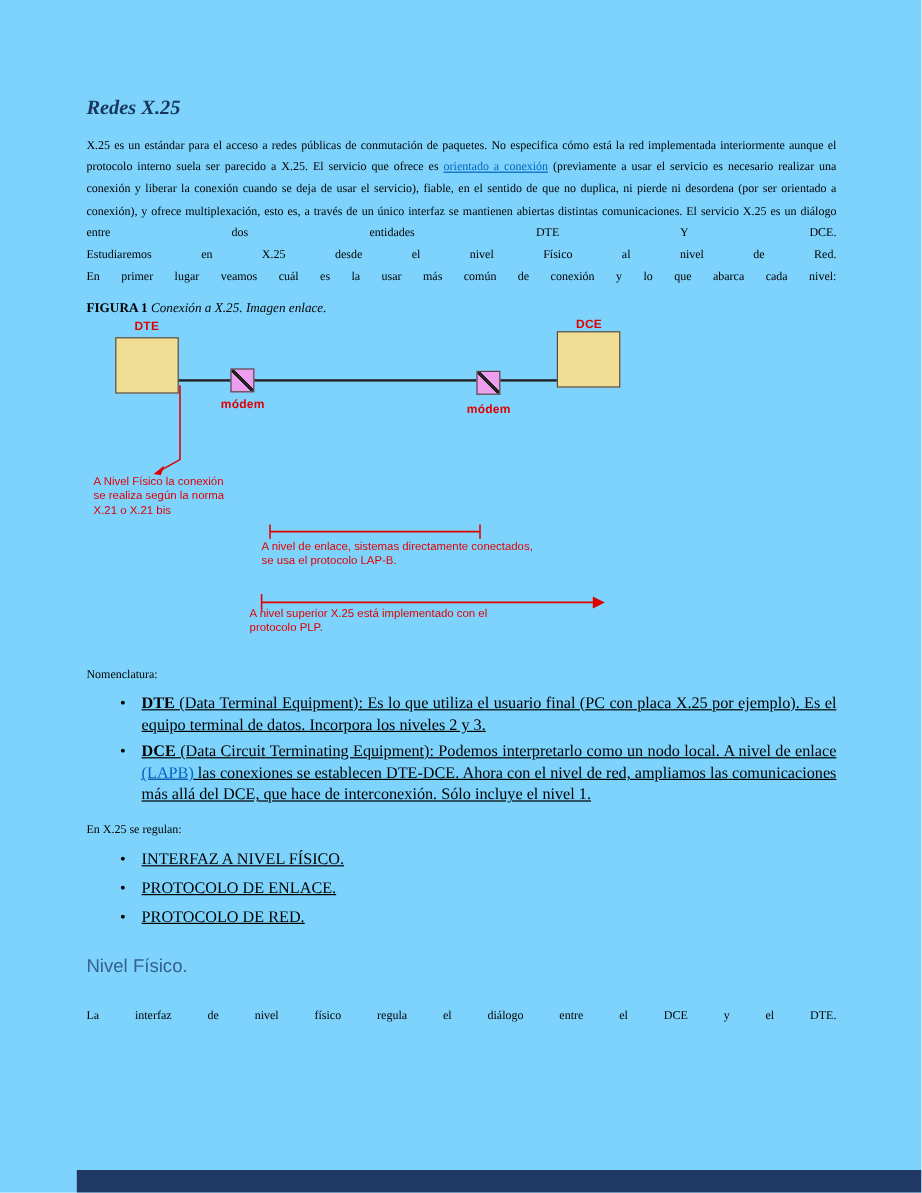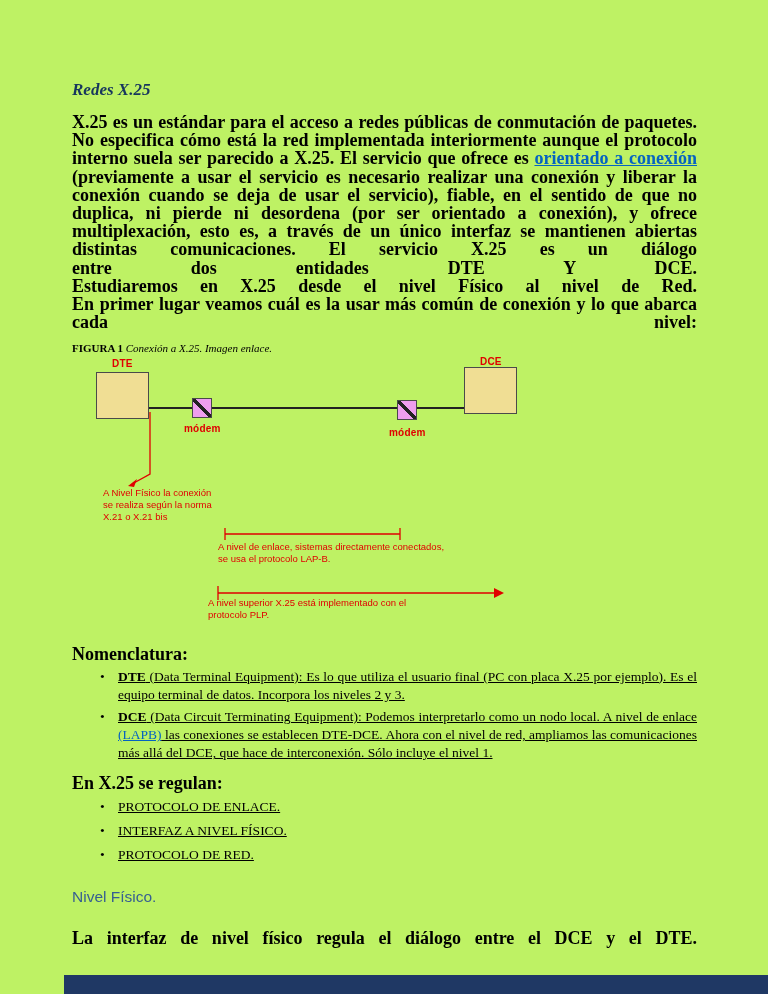--- a/index.html
+++ b/index.html
@@ -1,27 +1,27 @@
 <!DOCTYPE html>
 <html style="--c-title: #17365D; --c-heading: #365F91; --c-diagram-red: #E00000; --c-link: #0563C1; --c-node-fill: #F0DE94; --c-modem-fill: #EE9EEE; --c-bottom-bar: #1F3864;"><head>
 <meta charset="utf-8">
 <style>
   * { margin:0; padding:0; box-sizing:border-box; }
   html,body { background:#ffffff; }
   .page {
-    position:relative; width:768px; height:994px; background:#bef264;
+    position:relative; width:768px; height:994px; background:#7dd3fc;
     font-family:"Liberation Serif", serif; color:#000; overflow:hidden;
   }
   .content { position:absolute; left:72px; top:80px; width:625px; }
 
   .title {
     font-size:17px; font-weight:bold; font-style:italic;
     color:var(--c-title,#17365D); margin-bottom:13px;
   }
-  .body { font-size:18px; line-height:18.2px;font-weight:bold; }
+  .body { font-size:10px; line-height:18.2px; }
   .just  { text-align:justify; text-align-last:justify; }
   .justnorm { text-align:justify; }
   .link { color:var(--c-link,#0563C1); text-decoration:underline; cursor:pointer; }
 
   .fig-caption { margin-top:11px; font-size:11px; }
   .figlabel { font-weight:bold; }
   .figtext  { font-style:italic; }
 
   .figure { position:relative; height:278px; margin-top:2px;
             font-family:"Liberation Sans", sans-serif; }
@@ -38,21 +38,21 @@
   .hline { position:absolute; left:77px; top:51px; width:315px; height:2px; background:#222; }
   .modem { position:absolute; width:20px; height:20px; border:1px solid #4a4a4a;
            background:
              linear-gradient(to top right, transparent 44%, #222 44%, #222 56%, transparent 56%),
              var(--c-modem-fill,#EE9EEE); }
   .modem1 { left:120px; top:42px; }  .modem2 { left:325px; top:44px; }
   .modem1-label { left:112px; top:67px; }  .modem2-label { left:317px; top:71px; }
 
   .note { position:absolute; color:var(--c-diagram-red,#E00000);
           font-size:9.5px; line-height:12px; }
-  .note-fisico { left:6px;   top:131px;margin-left:25px; }
+  .note-fisico { left:6px;   top:131px; }
   .note-enlace { left:146px; top:185px; }
   .note-plp    { left:136px; top:241px; }
 
   .para { margin-top:11px; }
   .ul { margin-top:4px;text-decoration:underline; }
   .li { position:relative; padding-left:46px; margin-top:4px; text-align:justify;
         font-size:13.5px; line-height:18.2px; }
   .li::before { content:"\2022"; position:absolute; left:28px; }
   .li2 { margin-top:6px; }
   .li2::before { content:"\2022"; position:absolute; left:28px; }
@@ -120,22 +120,22 @@
 
     <div class="ul">
       <div class="li"><b>DTE</b><span> (Data Terminal Equipment): Es lo que utiliza el usuario final (PC con placa X.25 por ejemplo). Es el equipo terminal de datos. Incorpora los niveles 2 y 3.</span></div>
       <div class="li"><b>DCE</b><span> (Data Circuit Terminating Equipment): Podemos interpretarlo como un nodo local. A nivel de enlace </span><a href="#" class="link">(LAPB)</a><span> las conexiones se establecen DTE-DCE. Ahora con el nivel de red, ampliamos las comunicaciones más allá del DCE, que hace de interconexión. Sólo incluye el nivel 1.</span></div>
     </div>
 
 
     <p class="body para">En X.25 se regulan:</p>
 
     <div class="ul">
+      <div class="li li2">INTERFAZ A NIVEL FÍSICO.</div>
       <div class="li li2">PROTOCOLO DE ENLACE.</div>
-      <div class="li li2">INTERFAZ A NIVEL FÍSICO.</div>
       <div class="li li2">PROTOCOLO DE RED.</div>
     </div>
 
     <h2 class="h2">Nivel Físico.</h2>
 
     <div class="body just final">La interfaz de nivel físico regula el diálogo entre el DCE y el DTE.</div>
 
   </div>
 
   <div class="bottom-bar"></div>

